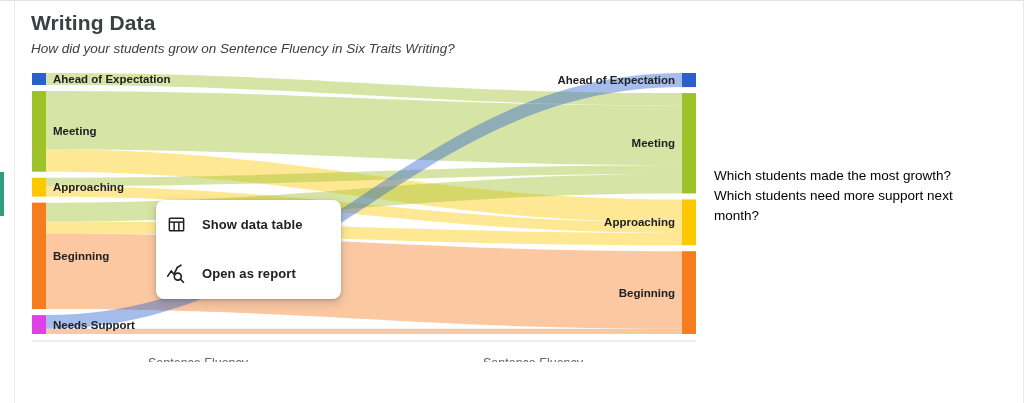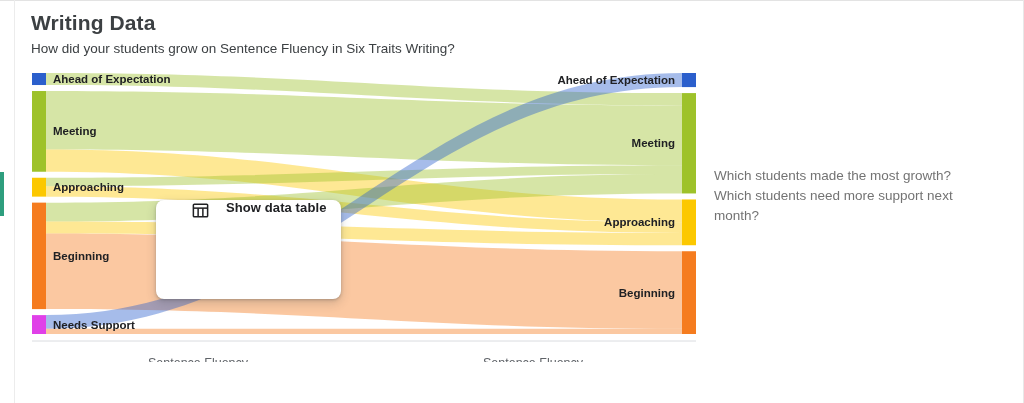--- a/index.html
+++ b/index.html
@@ -23,20 +23,21 @@
 
   .page-title{
     position:absolute;left:31px;top:11px;
     font-size:21px;color:#3c4043;font-weight:700;letter-spacing:.1px;
     white-space:nowrap;
   }
   .page-subtitle{
     position:absolute;left:31px;top:41px;
     font-size:13.5px;color:#3c4043;font-weight:400;
     white-space:nowrap;
+    font-style:italic;
   }
 
   .chart-wrap{position:absolute;left:0;top:62px;width:720px;height:300px;}
   svg.sankey{display:block;}
 
   .node-label{
     font-family:"Liberation Sans","DejaVu Sans",sans-serif;
     font-size:11.5px;fill:#202124;font-weight:600;
   }
   .axis-label{
@@ -45,34 +46,34 @@
   }
   .axis-rule{stroke:#dadce0;stroke-width:1;}
 
   
   .ctx-menu{
     position:absolute;left:156px;top:200px;width:185px;height:99px;
     background:#ffffff;border-radius:8px;
     box-shadow:0 1px 3px rgba(60,64,67,.30),0 4px 10px 1px rgba(60,64,67,.18);
   }
   .ctx-item{
-    display:flex;align-items:flex-start;height:49px;padding-left:34px;cursor:pointer;
+    display:flex;align-items:center;height:49px;padding-left:10px;cursor:pointer;
   }
   .ctx-icon{
     width:21px;height:21px;flex:0 0 21px;display:flex;align-items:center;justify-content:center;
   }
   .ctx-text{
     margin-left:15px;font-size:13px;color:#202124;font-weight:600;
     font-family:"Liberation Sans","DejaVu Sans",sans-serif;letter-spacing:.1px;
     white-space:nowrap;
   }
 
   .side-note{
     position:absolute;left:714px;top:166px;width:270px;
-    font-size:13.5px;line-height:20px;color:#737373;
+    font-size:13.5px;line-height:20px;color:#000000;
   }
 </style>
 </head>
 <body>
 
 <div class="top-rule"></div>
 <div class="right-rule"></div>
 <div class="left-rule"></div>
 <div class="accent-bar"></div>
 
@@ -126,15 +127,26 @@
     <span class="ctx-icon">
       <svg width="19" height="19" viewBox="0 0 24 24" fill="none" stroke="#202124" stroke-width="1.9">
         <rect x="3" y="4" width="18" height="16" rx="1.2"></rect>
         <line x1="3" y1="9" x2="21" y2="9"></line>
         <line x1="9" y1="9" x2="9" y2="20"></line>
         <line x1="15" y1="9" x2="15" y2="20"></line>
       </svg>
     </span>
     <span class="ctx-text">Show data table</span>
   </div>
+  <div class="ctx-item">
+    <span class="ctx-icon">
+      <svg width="21" height="21" viewBox="0 0 24 24" fill="none" stroke="#202124" stroke-width="1.9" stroke-linecap="round" stroke-linejoin="round">
+        <polyline points="2,15 6,9 9,13 13,5"></polyline>
+        <line x1="13" y1="5" x2="17" y2="2.5"></line>
+        <circle cx="13.5" cy="15.5" r="4"></circle>
+        <line x1="16.6" y1="18.6" x2="20" y2="22"></line>
+      </svg>
+    </span>
+    <span class="ctx-text">Open as report</span>
+  </div>
 </div>
 
 <div class="side-note">Which students made the most growth? Which students need more support next month?</div>
 
 </body></html>

